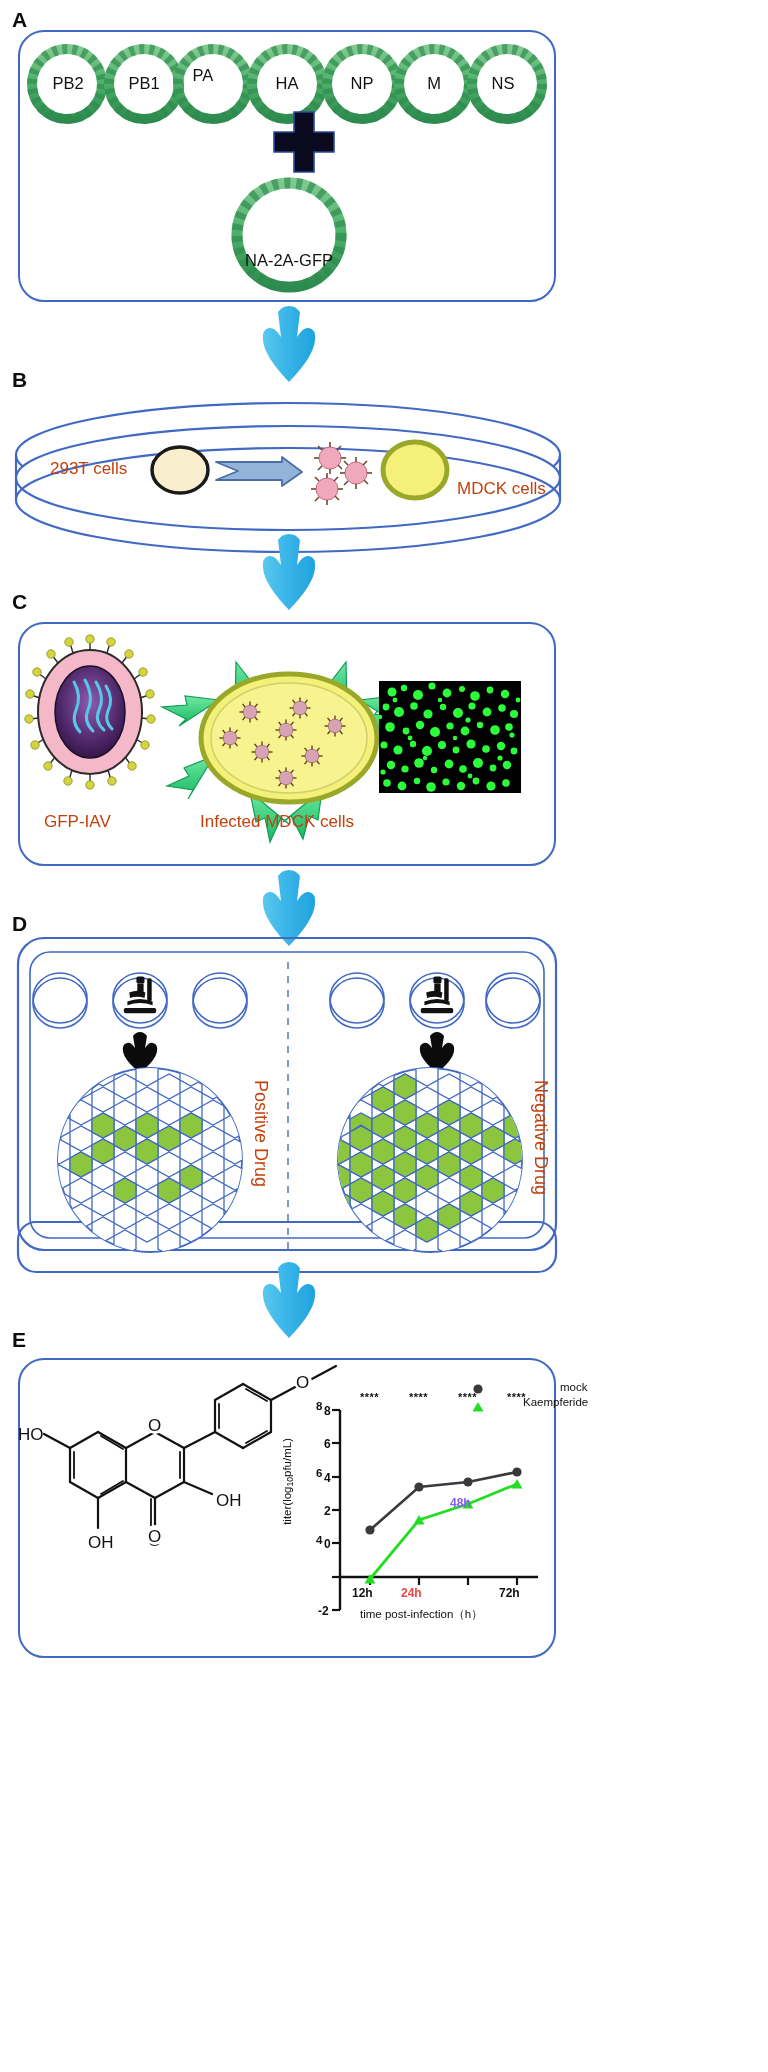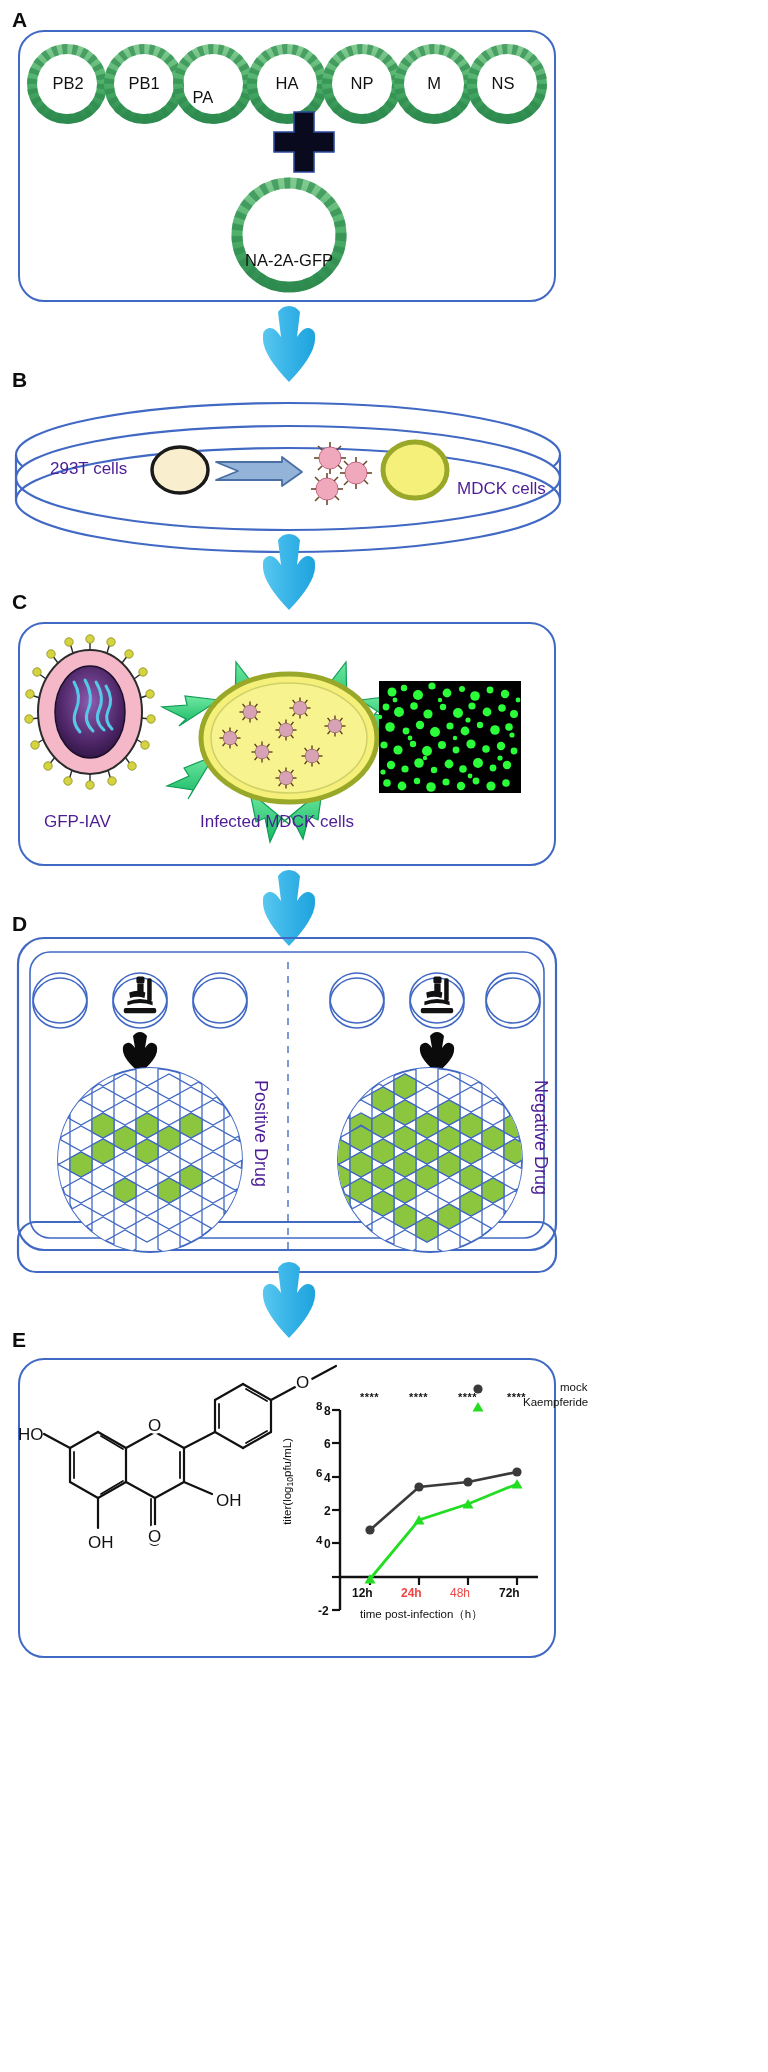--- a/index.html
+++ b/index.html
@@ -1,20 +1,20 @@
 <!DOCTYPE html>
 <html><head>
 <meta charset="utf-8">
 <style>
   html,body{margin:0;padding:0;background:#ffffff;}
   body{width:768px;height:2072px;position:relative;font-family:"Liberation Sans",sans-serif;overflow:hidden;}
   .fig{position:absolute;left:0;top:0;width:768px;height:2072px;}
   .panel-letter{position:absolute;font-weight:bold;font-size:21px;color:#0d0d0d;font-family:"Liberation Sans",sans-serif;}
   .box{position:absolute;border:2.2px solid #4169c4;border-radius:26px;box-sizing:border-box;background:#fff;}
-  .lbl{position:absolute;font-size:17px;color:#4c1d95;font-family:"Liberation Sans",sans-serif;white-space:nowrap;}
+  .lbl{position:absolute;font-size:17px;color:#c2410c;font-family:"Liberation Sans",sans-serif;white-space:nowrap;}
   .plasmid-label{position:absolute;font-size:16.5px;color:#111;text-align:center;font-family:"Liberation Sans",sans-serif;}
   svg{display:block;overflow:visible;}
   .vert{writing-mode:vertical-rl;text-orientation:mixed;}
 </style>
 </head>
 <body>
 
 <div class="fig">
 
 <div class="panel-letter" style="left:12px;top:8px;">A</div>
@@ -78,21 +78,21 @@
     <circle cx="289" cy="235" r="52" fill="none" stroke="#2e8b4f" stroke-width="11" stroke-dasharray="6 6" opacity="0.65"></circle>
   </g>
 
   <g>
     <path d="M278,312 q4,-6 11,-6 q7,0 11,6 l-3,25 q6,-10 12,-9 q7,1 6,12 q-1,16 -26,42 q-25,-26 -26,-42 q-1,-11 6,-12 q6,-1 12,9 z" fill="url(#arrowGrad)"></path>
   </g>
 </svg>
 
 <div class="plasmid-label" style="left:37px;top:74px;width:62px;">PB2</div>
 <div class="plasmid-label" style="left:114px;top:74px;width:60px;">PB1</div>
-<div class="plasmid-label" style="left:183px;top:88px;width:40px;">PA</div>
+<div class="plasmid-label" style="left:183px;top:66px;width:40px;">PA</div>
 <div class="plasmid-label" style="left:257px;top:74px;width:60px;">HA</div>
 <div class="plasmid-label" style="left:332px;top:74px;width:60px;">NP</div>
 <div class="plasmid-label" style="left:404px;top:74px;width:60px;">M</div>
 <div class="plasmid-label" style="left:477px;top:74px;width:52px;">NS</div>
 <div class="plasmid-label" style="left:224px;top:226px;width:130px;margin-top:25px;">NA-2A-GFP</div>
 
 <div class="panel-letter" style="left:12px;top:368px;">B</div>
 
 <svg class="fig" style="position:absolute;left:0;top:0;width:768px;height:2072px;pointer-events:none">
 
@@ -798,21 +798,21 @@
 
 <div style="position:absolute;left:324px;top:1404px;font-size:12px;font-weight:bold;font-family:'Liberation Sans',sans-serif;color:#111;">8</div>
 <div style="position:absolute;left:324px;top:1437px;font-size:12px;font-weight:bold;font-family:'Liberation Sans',sans-serif;color:#111;">6</div>
 <div style="position:absolute;left:324px;top:1471px;font-size:12px;font-weight:bold;font-family:'Liberation Sans',sans-serif;color:#111;">4</div>
 <div style="position:absolute;left:324px;top:1504px;font-size:12px;font-weight:bold;font-family:'Liberation Sans',sans-serif;color:#111;">2</div>
 <div style="position:absolute;left:324px;top:1537px;font-size:12px;font-weight:bold;font-family:'Liberation Sans',sans-serif;color:#111;">0</div>
 <div style="position:absolute;left:318px;top:1604px;font-size:12px;font-weight:bold;font-family:'Liberation Sans',sans-serif;color:#111;">-2</div>
 
 <div style="position:absolute;left:352px;top:1586px;font-size:12px;font-weight:bold;font-family:'Liberation Sans',sans-serif;color:#111;">12h</div>
 <div style="position:absolute;left:401px;top:1586px;font-size:12px;font-weight:bold;font-family:'Liberation Sans',sans-serif;color:#ef4444;">24h</div>
-<div style="position:absolute;left:450px;top:1586px;font-size:12px;font-weight:normal;font-family:'Liberation Sans',sans-serif;color:#ef4444;">48h</div>
+<div style="position:absolute;left:450px;top:1496px;font-size:12px;font-weight:bold;font-family:'Liberation Sans',sans-serif;color:#8b5cf6;">48h</div>
 <div style="position:absolute;left:499px;top:1586px;font-size:12px;font-weight:bold;font-family:'Liberation Sans',sans-serif;color:#111;text-align:right;">72h</div>
 
 <div style="position:absolute;left:360px;top:1607px;font-size:11.5px;font-family:'Liberation Sans',sans-serif;color:#111;white-space:nowrap;">time post-infection（h）</div>
 
 <div style="position:absolute;left:281px;top:1438px;font-size:11.5px;font-family:'Liberation Sans',sans-serif;color:#111;white-space:nowrap;writing-mode:vertical-rl;transform:rotate(180deg);">titer(log<sub style="font-size:8.5px">10</sub>pfu/mL)</div>
 
 <div style="position:absolute;left:360px;top:1391px;font-size:11px;font-weight:bold;letter-spacing:0.5px;font-family:'Liberation Sans',sans-serif;color:#111;">****</div>
 <div style="position:absolute;left:409px;top:1391px;font-size:11px;font-weight:bold;letter-spacing:0.5px;font-family:'Liberation Sans',sans-serif;color:#111;">****</div>
 <div style="position:absolute;left:458px;top:1391px;font-size:11px;font-weight:bold;letter-spacing:0.5px;font-family:'Liberation Sans',sans-serif;color:#111;">****</div>
 <div style="position:absolute;left:507px;top:1391px;font-size:11px;font-weight:bold;letter-spacing:0.5px;font-family:'Liberation Sans',sans-serif;color:#111;">****</div>

